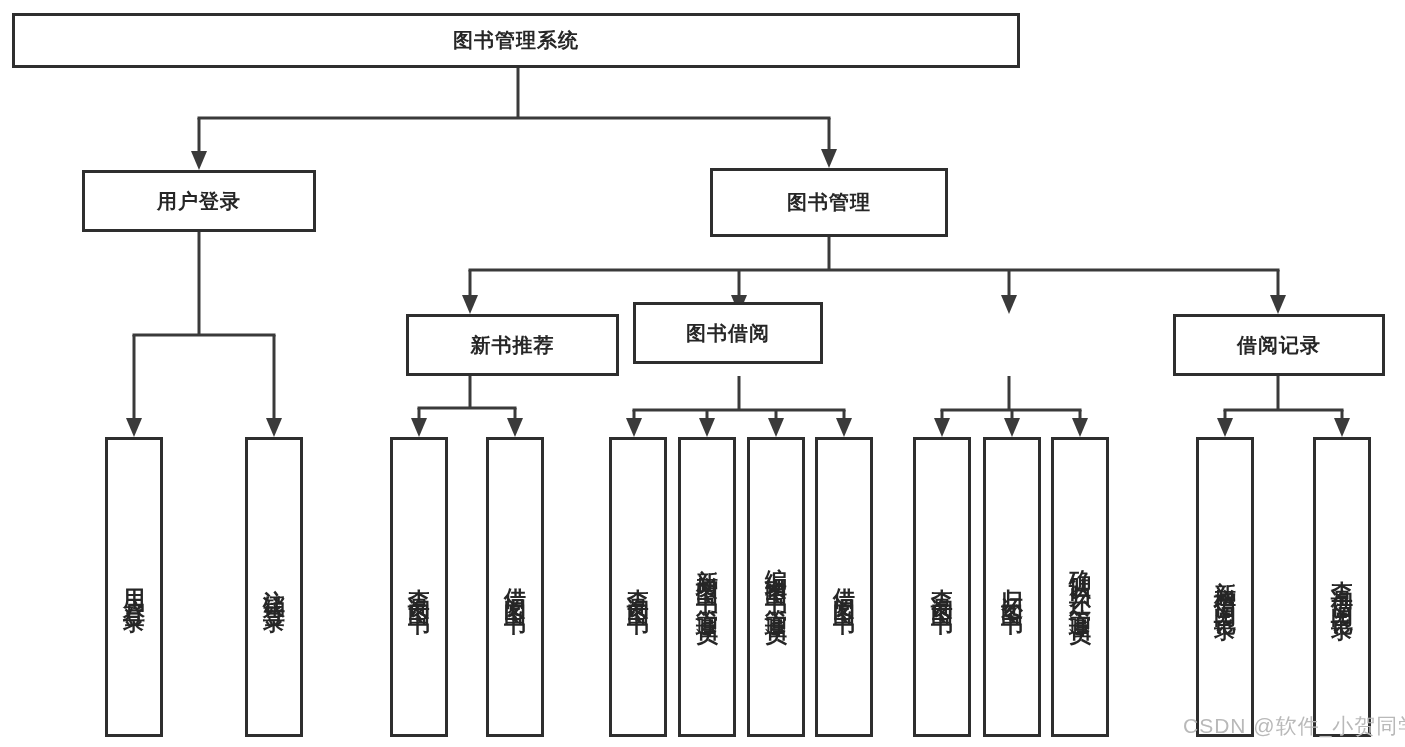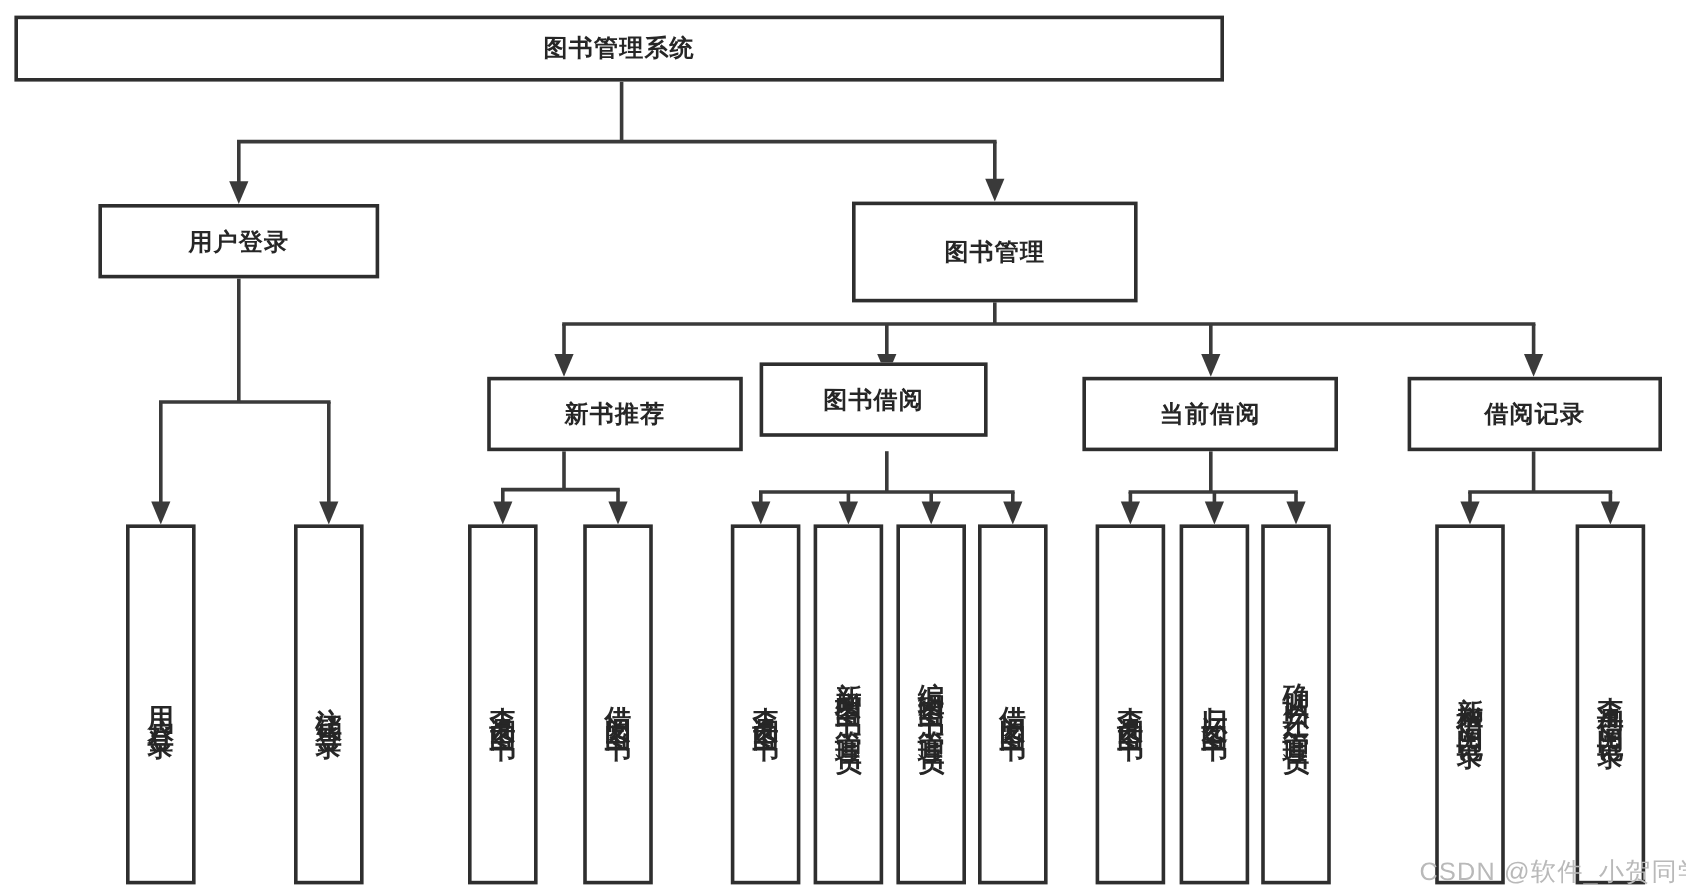--- a/index.html
+++ b/index.html
@@ -141,25 +141,24 @@
       <line x1="1225" y1="410" x2="1225" y2="419"></line>
       <polygon points="1217,418 1233,418 1225,437"></polygon>
       <line x1="1342" y1="410" x2="1342" y2="419"></line>
       <polygon points="1334,418 1350,418 1342,437"></polygon>
     </g>
   </svg>
 
   <div class="box" style="left:12px;top:13px;width:1008px;height:55px;">图书管理系统</div>
 
   <div class="box" style="left:82px;top:170px;width:234px;height:62px;">用户登录</div>
-  <div class="box" style="left:710px;top:168px;width:238px;height:84px;">图书管理</div>
+  <div class="box" style="left:710px;top:168px;width:238px;height:69px;">图书管理</div>
 
   <div class="box" style="left:364px;top:314px;width:213px;height:62px;margin-left:42px;">新书推荐</div>
   <div class="box" style="left:633px;top:302px;width:190px;height:62px;">图书借阅</div>
-  <div class="box" style="left:902px;top:314px;width:213px;height:62px;">当前借阅</div>
   <div class="box" style="left:1173px;top:314px;width:212px;height:62px;">借阅记录</div>
 
   <div class="box vbox" style="left:105px;">
     <span class="vtext">用户登录</span>
   </div>
   <div class="box vbox" style="left:245px;">
     <span class="vtext">注销登录</span>
   </div>
 
   <div class="box vbox" style="left:390px;">

